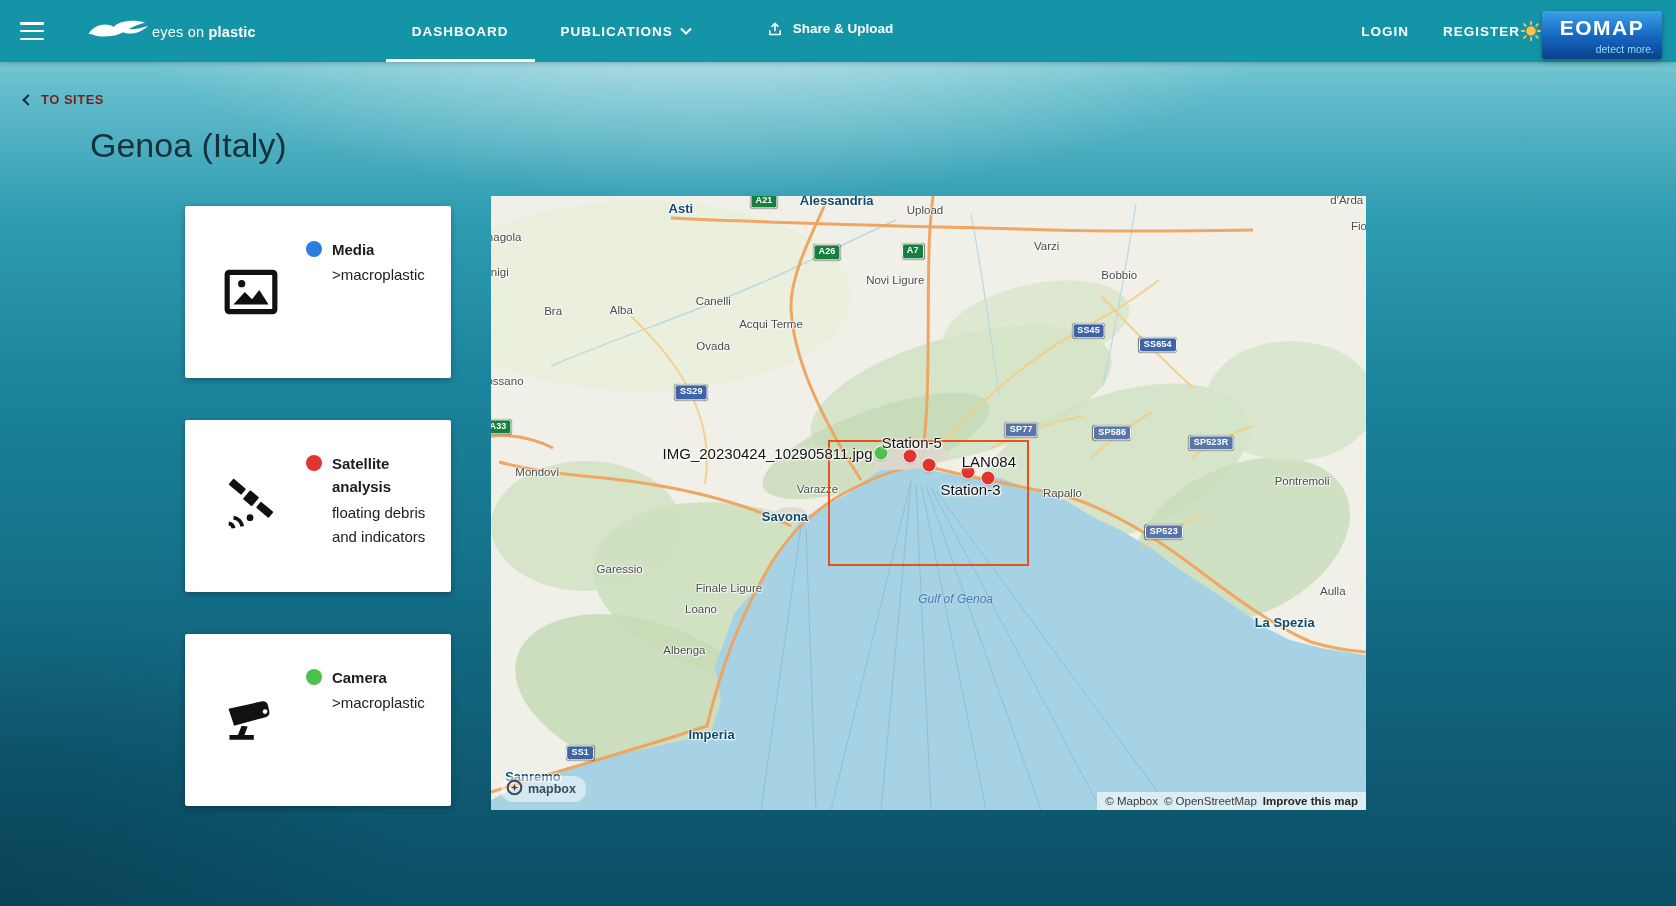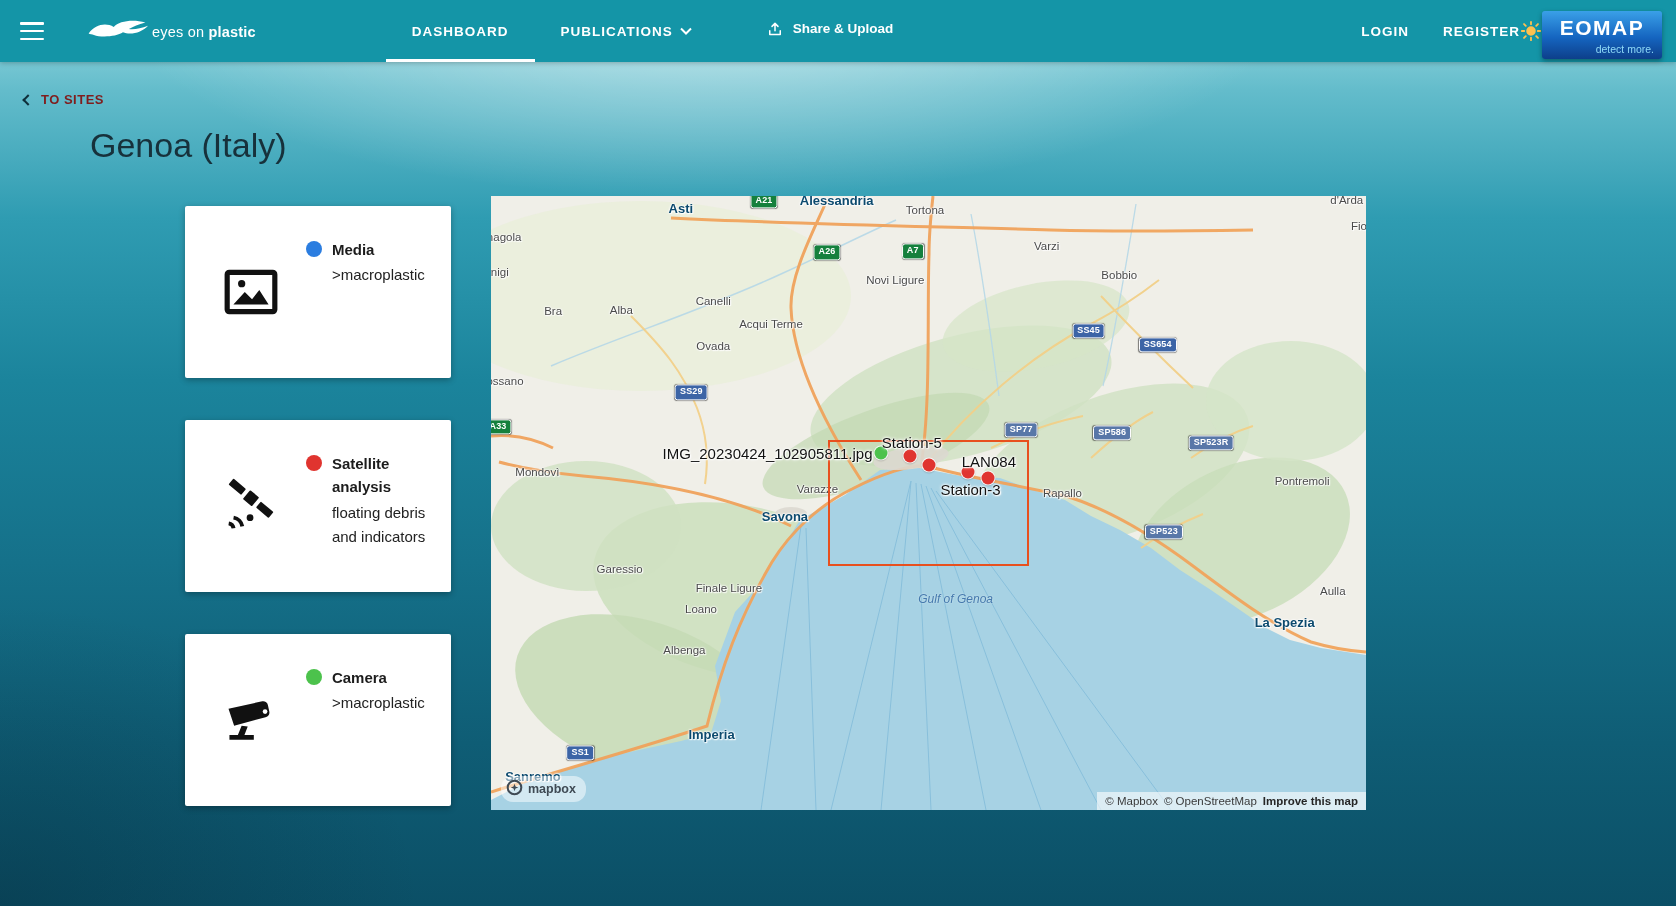--- a/index.html
+++ b/index.html
@@ -247,21 +247,21 @@
       <path d="M300 330 C240 300 162 286 92 280 C60 277 30 272 8 266"></path>
       <path d="M0 240 C22 238 42 242 62 252"></path>
     </g>
     <ellipse cx="420" cy="262" rx="38" ry="11" fill="#dcd8d0" opacity="0.9" transform="rotate(-8 420 262)"></ellipse>
     <ellipse cx="300" cy="318" rx="16" ry="7" fill="#dcd8d0" opacity="0.9"></ellipse>
   </svg>
 
   <div id="map-overlays">
       <div class="place-label city" style="left: 21.7%; top: 1.9%;">Asti</div>
       <div class="place-label city" style="left: 39.5%; top: 0.7%;">Alessandria</div>
-      <div class="place-label" style="left: 49.6%; top: 2.2%;">Tortona</div>
+      <div class="place-label" style="left: 49.6%; top: 2.2%;">Upload</div>
       <div class="place-label" style="left: 63.5%; top: 8.1%;">Varzi</div>
       <div class="place-label" style="left: 46.2%; top: 13.6%;">Novi Ligure</div>
       <div class="place-label" style="left: 71.8%; top: 12.8%;">Bobbio</div>
       <div class="place-label" style="left: 25.4%; top: 17.1%;">Canelli</div>
       <div class="place-label" style="left: 7.1%; top: 18.8%;">Bra</div>
       <div class="place-label" style="left: 14.9%; top: 18.6%;">Alba</div>
       <div class="place-label" style="left: 32%; top: 20.8%;">Acqui Terme</div>
       <div class="place-label" style="left: 25.4%; top: 24.4%;">Ovada</div>
       <div class="place-label" style="left: 5.3%; top: 44.9%;">Mondovì</div>
       <div class="place-label" style="left: 37.3%; top: 47.8%;">Varazze</div>

